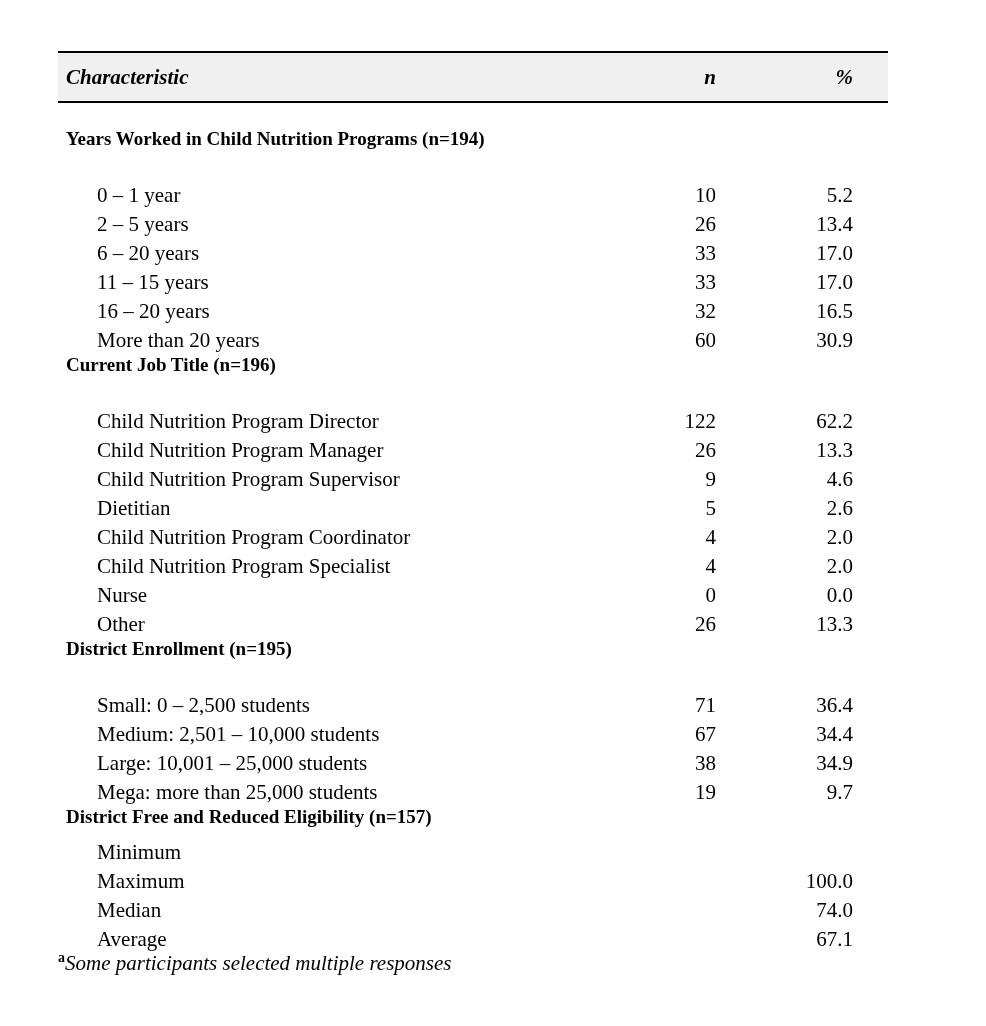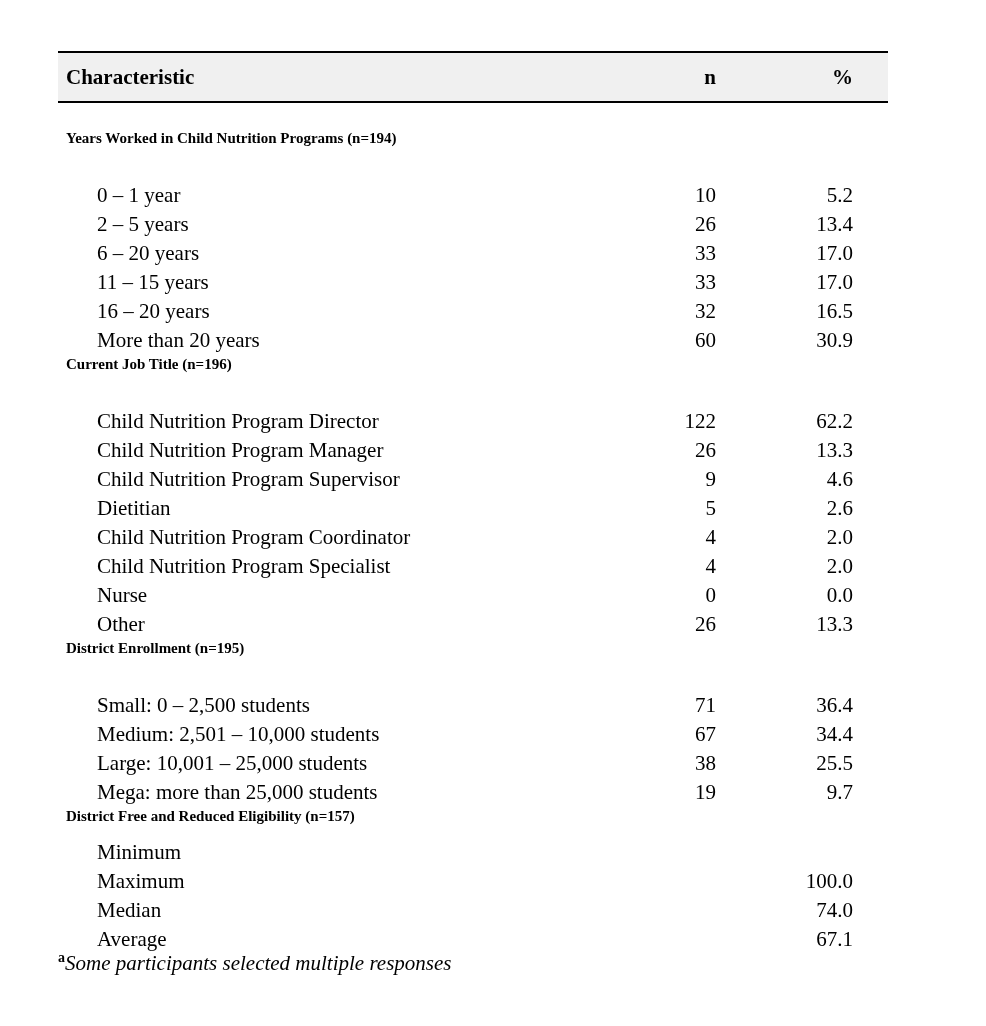--- a/index.html
+++ b/index.html
@@ -27,20 +27,21 @@
   .thead {
     position: absolute;
     left: 58px;
     top: 51px;
     width: 830px;
     height: 52px;
     background: #f0f0f0;
     border-top: 2px solid #000000;
     border-bottom: 2px solid #000000;
     box-sizing: border-box;
+    font-style: italic;
   }
   .thead-inner {
     display: flex;
     align-items: center;
     height: 100%;
     padding: 0 0 0 8px;
     box-sizing: border-box;
   }
   .th {
     font-weight: bold;
@@ -74,21 +75,21 @@
 
   .section {
     margin-bottom: 23px;
   }
   .section:last-of-type {
     margin-bottom: 8px;
   }
 
   .section-title {
     font-weight: bold;
-    font-size: 15px;
+    font-size: 19px;
     line-height: 29px;
     padding-left: 8px;
     max-width: 470px;
   }
 
   .row {
     display: flex;
     align-items: baseline;
     font-size: 21px;
     line-height: 29px;
@@ -232,21 +233,21 @@
         <div class="cell-pct">36.4</div>
       </div>
       <div class="row">
         <div class="cell-label">Medium: 2,501 – 10,000 students</div>
         <div class="cell-n">67</div>
         <div class="cell-pct">34.4</div>
       </div>
       <div class="row">
         <div class="cell-label">Large: 10,001 – 25,000 students</div>
         <div class="cell-n">38</div>
-        <div class="cell-pct">25.5</div>
+        <div class="cell-pct">34.9</div>
       </div>
       <div class="row">
         <div class="cell-label">Mega: more than 25,000 students</div>
         <div class="cell-n">19</div>
         <div class="cell-pct">9.7</div>
       </div>
     </div>
 
     <div class="section">
       <div class="section-title">District Free and Reduced Eligibility (n=157)</div>

